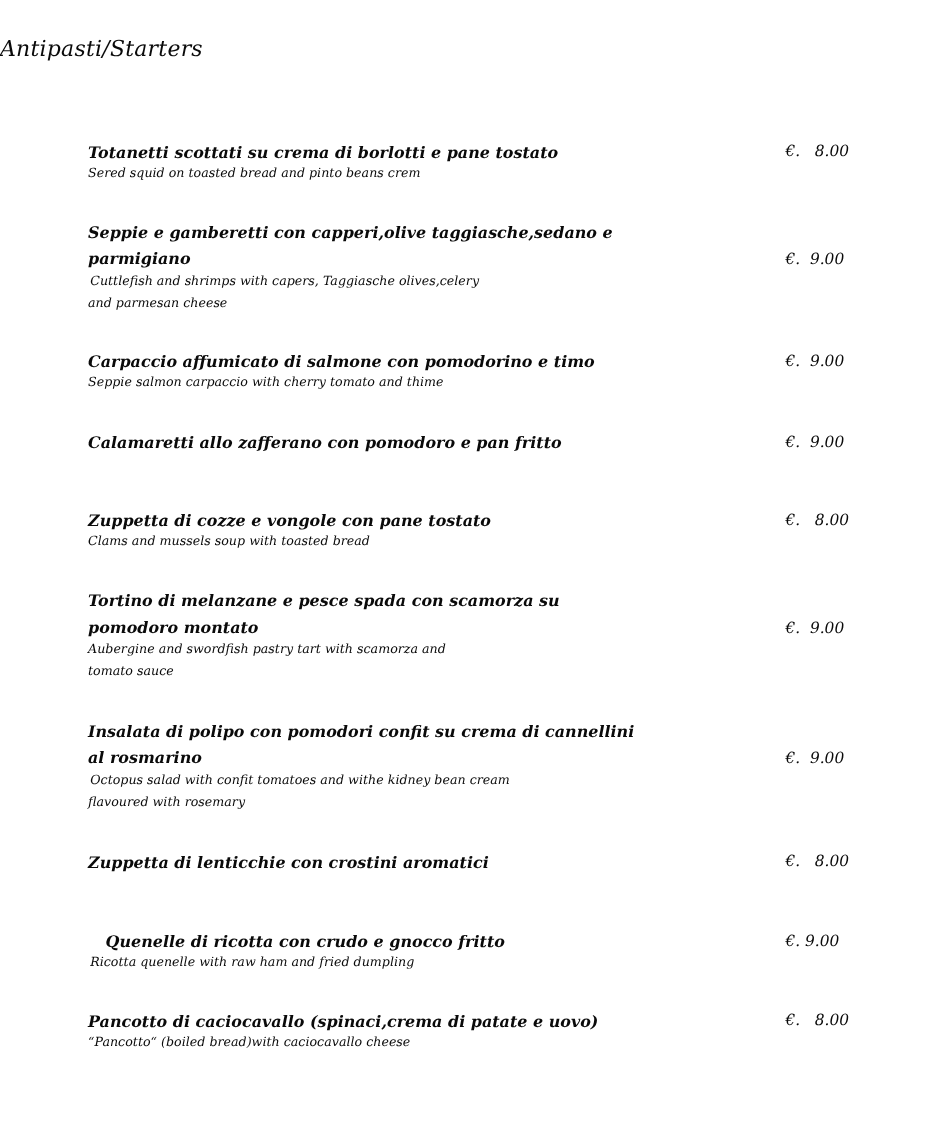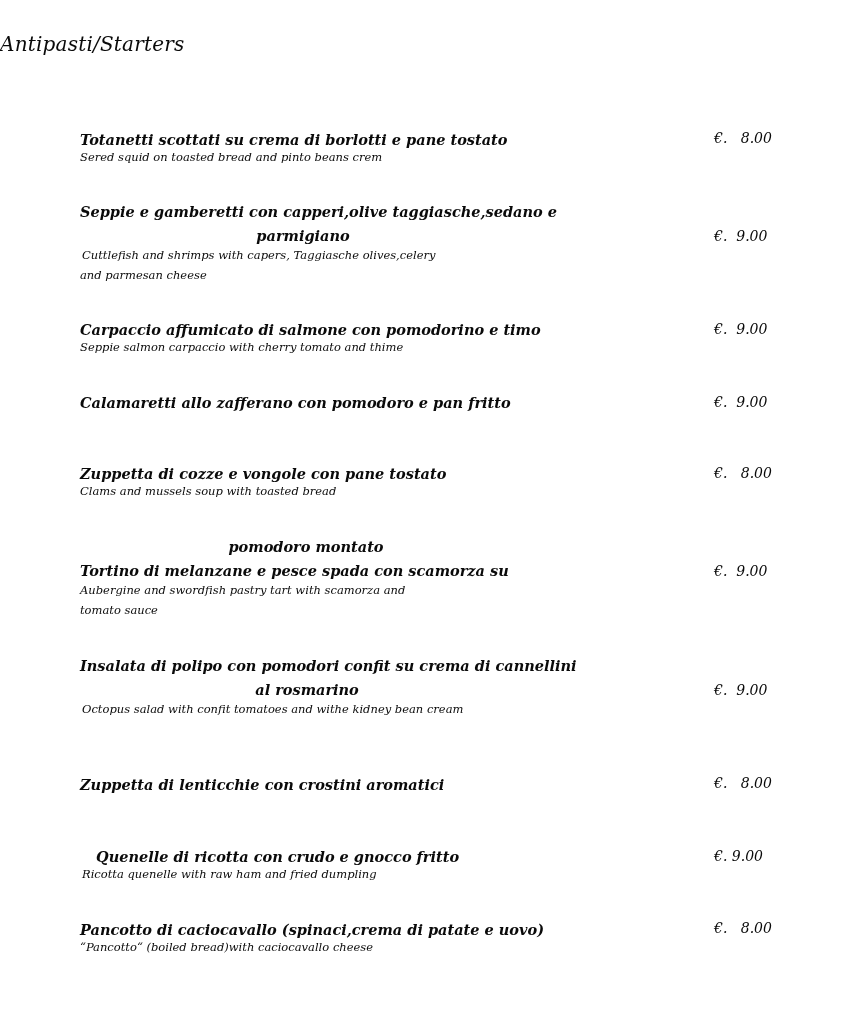--- a/index.html
+++ b/index.html
@@ -32,21 +32,21 @@
     }
     .it {
       font-family: "DejaVu Serif", serif;
       font-style: italic;
       font-weight: bold;
       font-size: 14.5px;
       line-height: 24px;
       white-space: nowrap;
     }
     .it.cont {
-      text-align: center;
+      text-align: left;
       width: 452px;
     }
     .en {
       font-family: "DejaVu Serif", serif;
       font-style: italic;
       font-size: 11.5px;
       line-height: 22px;
       white-space: nowrap;
     }
     .en.cont {
@@ -91,31 +91,32 @@
 </div>
 <div class="price" style="top:394px"><span>€.</span>  <span>9.00</span></div>
 
 <div class="item" style="top:462px">
   <div class="it">Zuppetta di cozze e vongole con pane tostato</div>
   <div class="en" style="margin-top:-6px">Clams and mussels soup with toasted bread</div>
 </div>
 <div class="price" style="top:465px"><span>€.</span>   <span>8.00</span></div>
 
 <div class="item" style="top:535px">
+  <div class="it">Tortino di melanzane e pesce spada con scamorza su</div>
   <div class="it cont" style="width:452px">pomodoro montato</div>
-  <div class="it">Tortino di melanzane e pesce spada con scamorza su</div>
   <div class="en" style="margin-top:-4px">Aubergine and swordfish pastry tart with scamorza and</div>
   <div class="en cont" style="width:432px;margin-top:-2px">tomato sauce</div>
 </div>
 <div class="price" style="top:563px"><span>€.</span>  <span>9.00</span></div>
 
 <div class="item" style="top:654px">
   <div class="it">Insalata di polipo con pomodori confit su crema di cannellini</div>
   <div class="it cont" style="width:454px">al rosmarino</div>
   <div class="en" style="margin-left:2px;margin-top:-4px">Octopus salad with confit tomatoes and withe kidney bean cream</div>
+  <div class="en cont" style="width:500px;margin-top:-2px">flavoured with rosemary</div>
 </div>
 <div class="price" style="top:682px"><span>€.</span>  <span>9.00</span></div>
 
 <div class="item" style="top:773px">
   <div class="it">Zuppetta di lenticchie con crostini aromatici</div>
 </div>
 <div class="price" style="top:775px"><span>€.</span>   <span>8.00</span></div>
 
 <div class="item" style="top:845px">
   <div class="it" style="margin-left:16px">Quenelle di ricotta con crudo e gnocco fritto</div>

